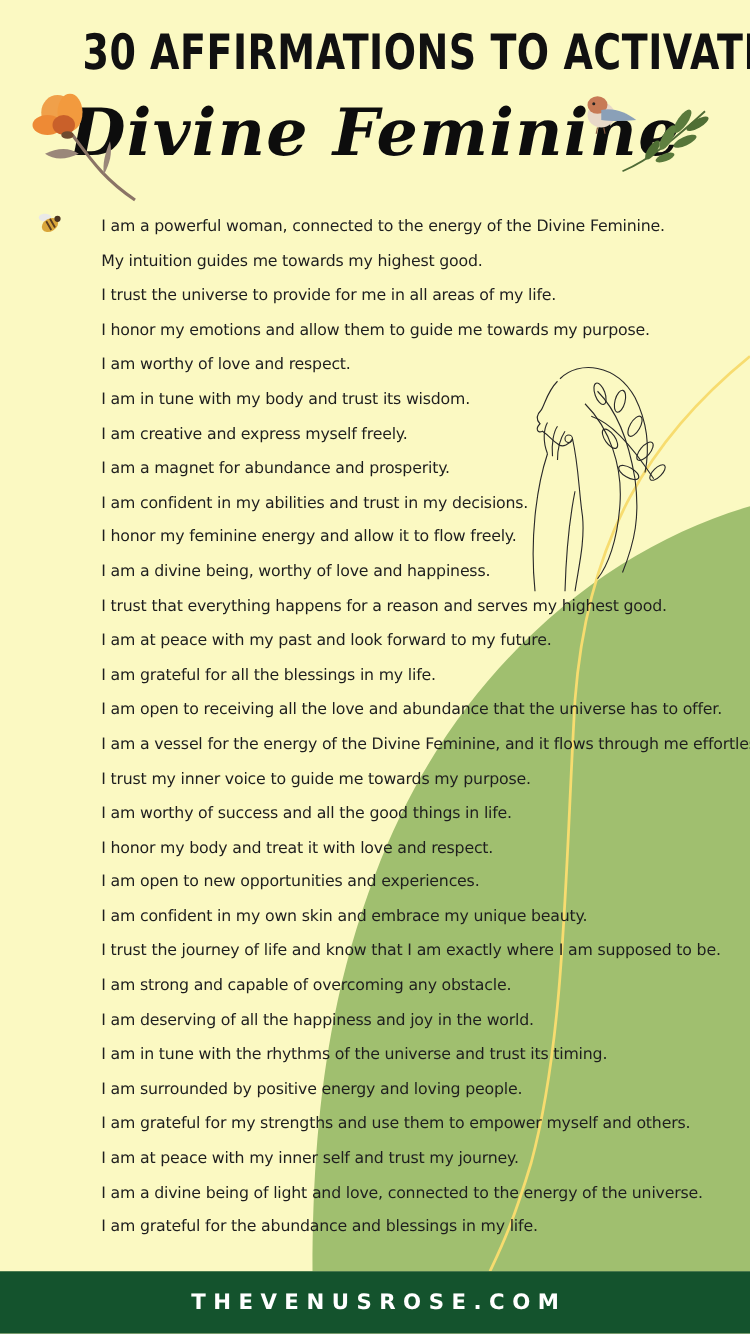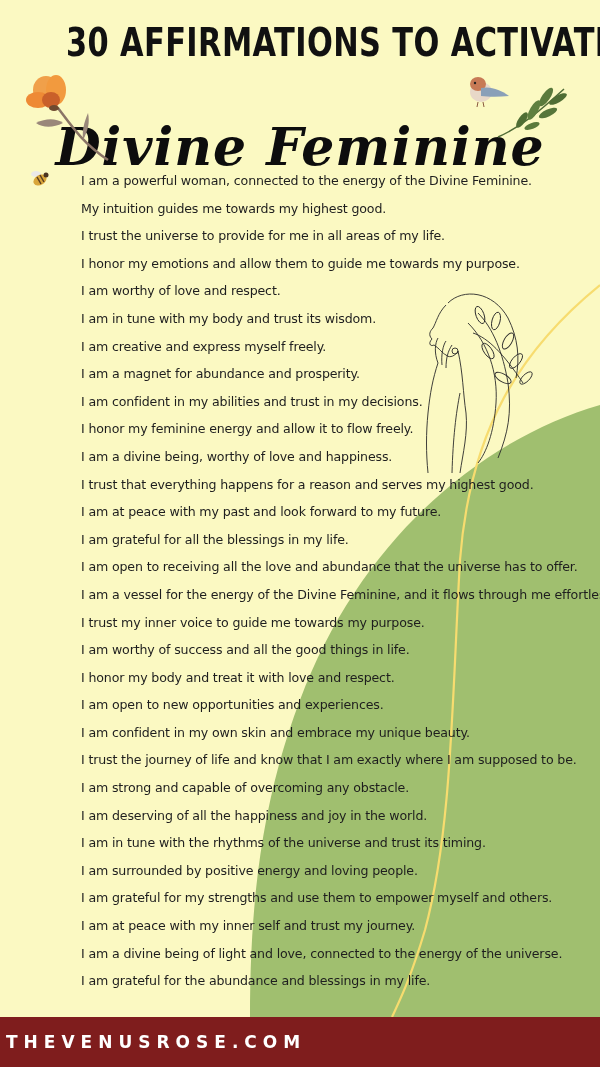--- a/index.html
+++ b/index.html
@@ -1,22 +1,22 @@
 <!DOCTYPE html>
 <html><head>
 <meta charset="utf-8">
 <style>
   html, body { margin:0; padding:0; }
   body { width:600px; height:1067px; overflow:hidden; background:#fbf9c2; position:relative; font-family:"Liberation Sans", sans-serif; }
   .bg-svg { position:absolute; left:0; top:0; width:600px; height:1067px; z-index:0; }
   .header-line1 { position:absolute; left:0; top:20px; width:600px; text-align:center; font-family:"DejaVu Sans", sans-serif; font-size:39px; font-weight:bold; letter-spacing:0.5px; color:#111; transform:scaleX(0.78); transform-origin:center; z-index:2; white-space:nowrap; }
-  .header-line2 { position:absolute; left:0; top:76px; width:600px; text-align:center; font-family:"DejaVu Serif", serif; font-style:italic; font-weight:bold; font-size:52px; color:#0d0d0d; z-index:2; letter-spacing:1px;margin-top:40px; }
+  .header-line2 { position:absolute; left:0; top:76px; width:600px; text-align:center; font-family:"DejaVu Serif", serif; font-style:italic; font-weight:bold; font-size:52px; color:#0d0d0d; z-index:2; letter-spacing:1px; }
   .list { position:absolute; left:81px; top:171px; margin:0; padding:0; list-style:none; z-index:2; }
   .list li { height:27.6px; line-height:20px; font-size:12.6px; color:#1e1e1e; white-space:nowrap; font-family:"DejaVu Sans", sans-serif; letter-spacing:-0.15px; }
-  .footer { position:absolute; left:0; top:1017px; width:600px; height:50px; background:#7f1d1d; z-index:3; display:flex; align-items:center; justify-content:flex-start; }
+  .footer { position:absolute; left:0; top:1017px; width:600px; height:50px; background:#14532d; z-index:3; display:flex; align-items:center; justify-content:center; }
   .footer span { color:#fff; font-family:"DejaVu Sans", sans-serif; font-weight:bold; font-size:17px; letter-spacing:6px; padding-left:6px; }
   .deco { position:absolute; z-index:2; }
 </style>
 </head>
 <body>
 
 <svg class="bg-svg" viewBox="0 0 600 1067">
   <path d="M600,405 C480,440 360,540 300,700 C262,800 250,900 250,1017 L600,1017 Z" fill="#a0bf6f"></path>
   <path d="M600,285 C520,350 470,430 460,560 C452,700 452,830 425,930 C410,980 400,1000 392,1017" fill="none" stroke="#f7dc6f" stroke-width="2.2"></path>
 </svg>

